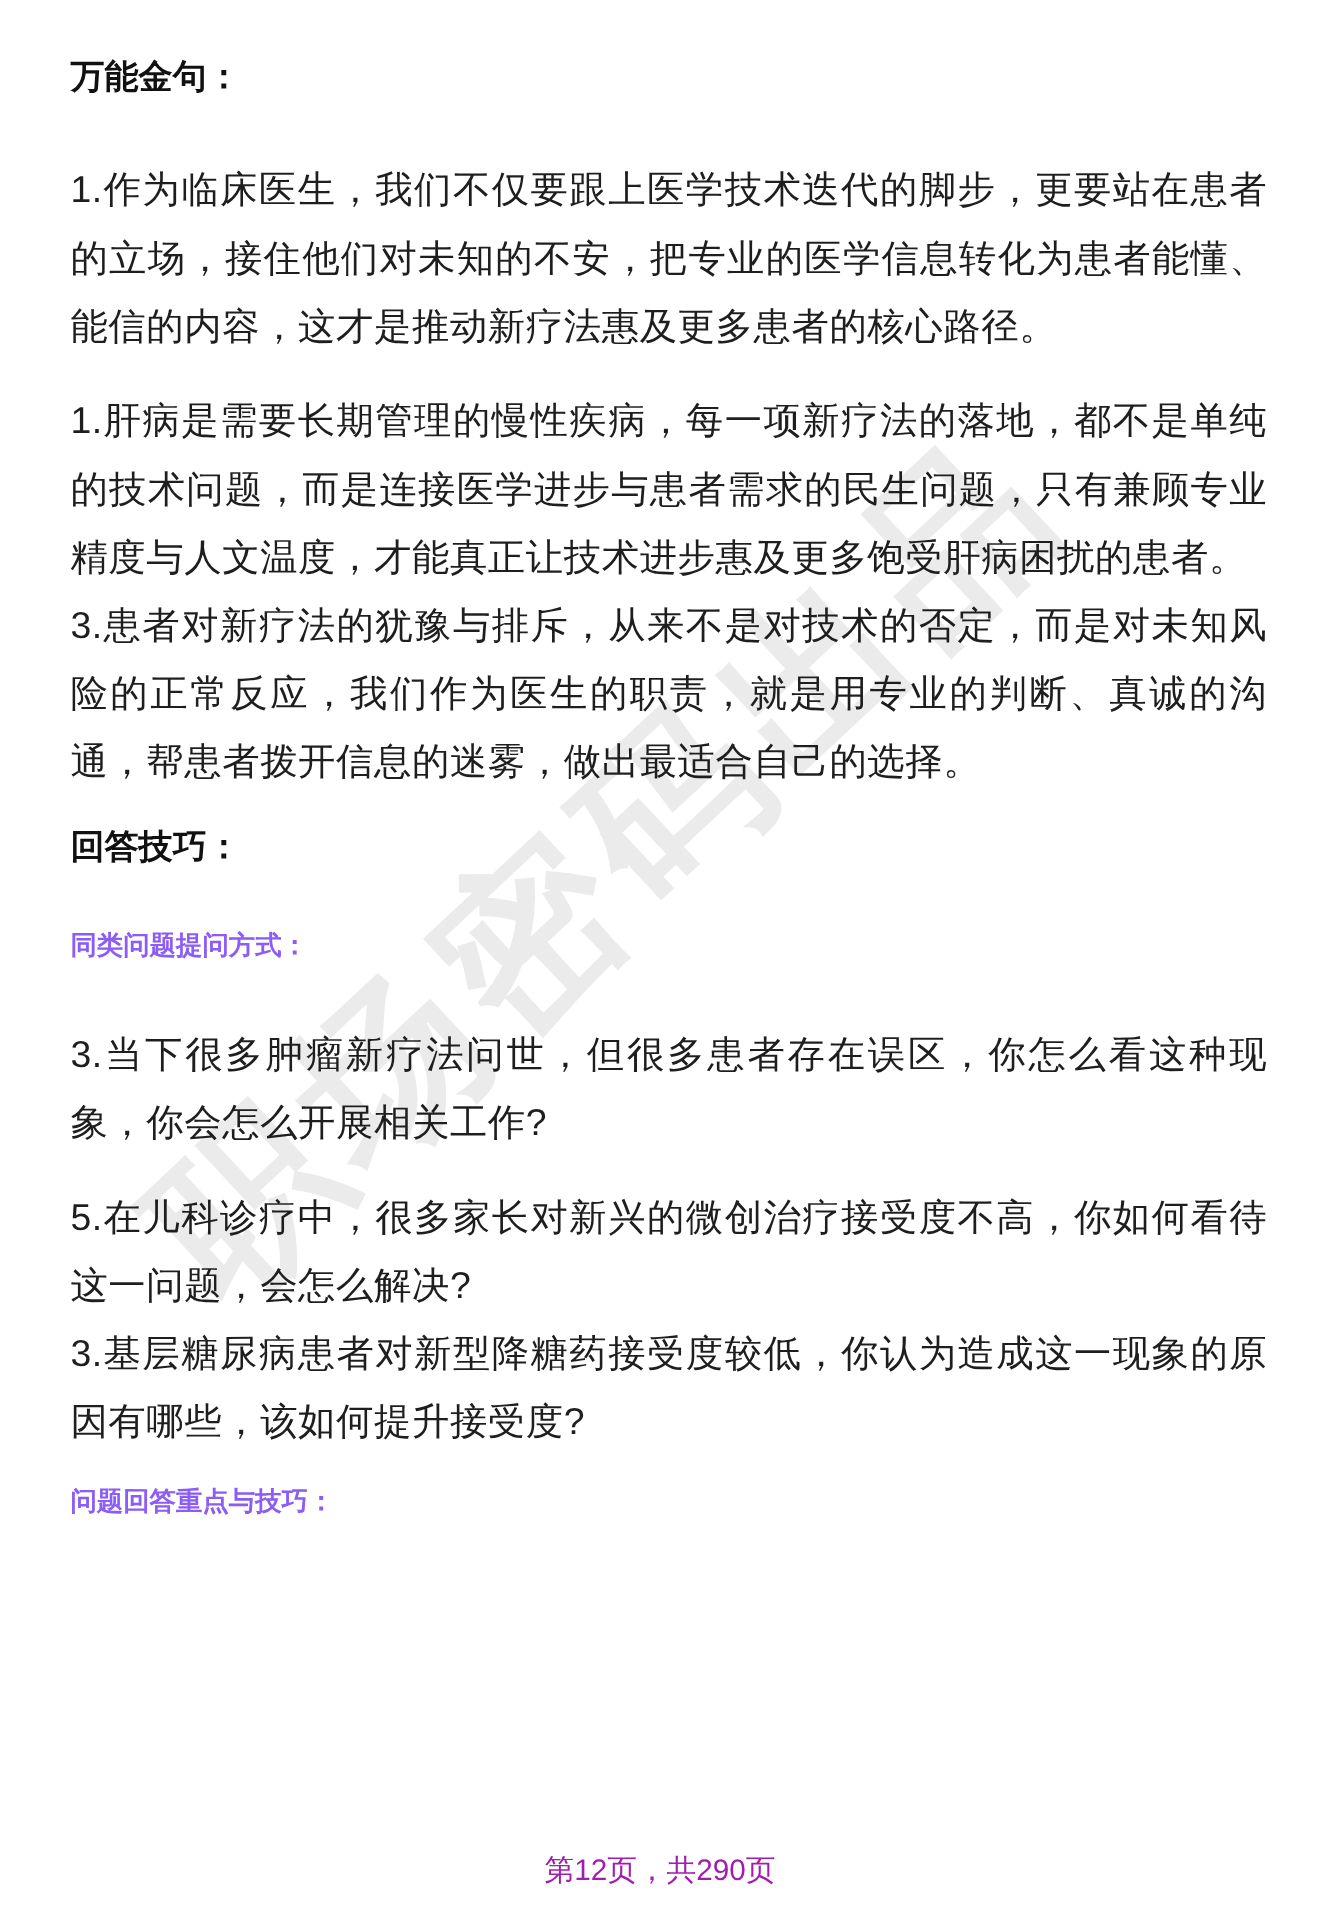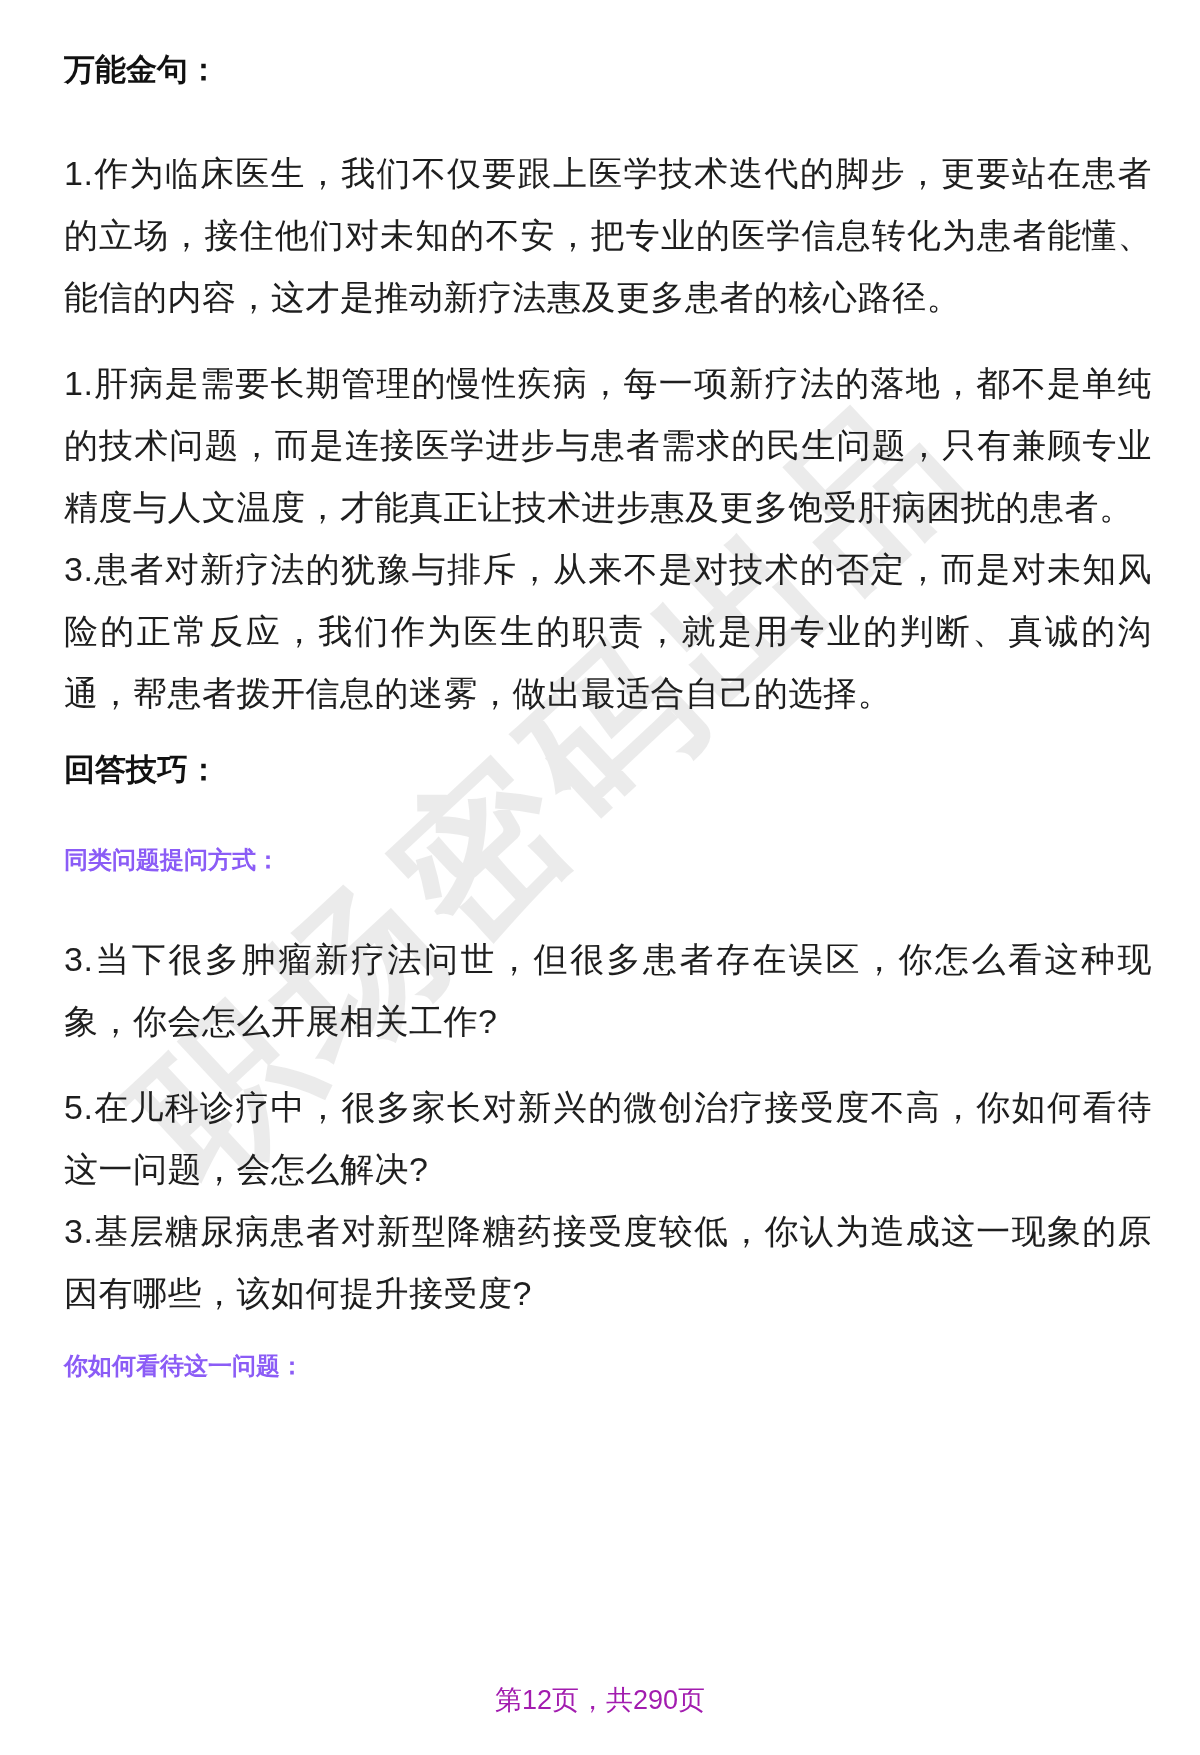--- a/index.html
+++ b/index.html
@@ -88,20 +88,20 @@
     <h1 class="h-large mt">回答技巧：</h1>
 
     <h2 class="h-small">同类问题提问方式：</h2>
 
     <p class="para">3.当下很多肿瘤新疗法问世，但很多患者存在误区，你怎么看这种现象，你会怎么开展相关工作?</p>
 
     <p class="para tight">5.在儿科诊疗中，很多家长对新兴的微创治疗接受度不高，你如何看待这一问题，会怎么解决?</p>
 
     <p class="para">3.基层糖尿病患者对新型降糖药接受度较低，你认为造成这一现象的原因有哪些，该如何提升接受度?</p>
 
-    <h2 class="h-small">你如何看待这一问题：</h2>
+    <h2 class="h-small">问题回答重点与技巧：</h2>
 
 
   </div>
 
   <div class="footer">第12页，共290页</div>
 
 </div>
 
 </body></html>

